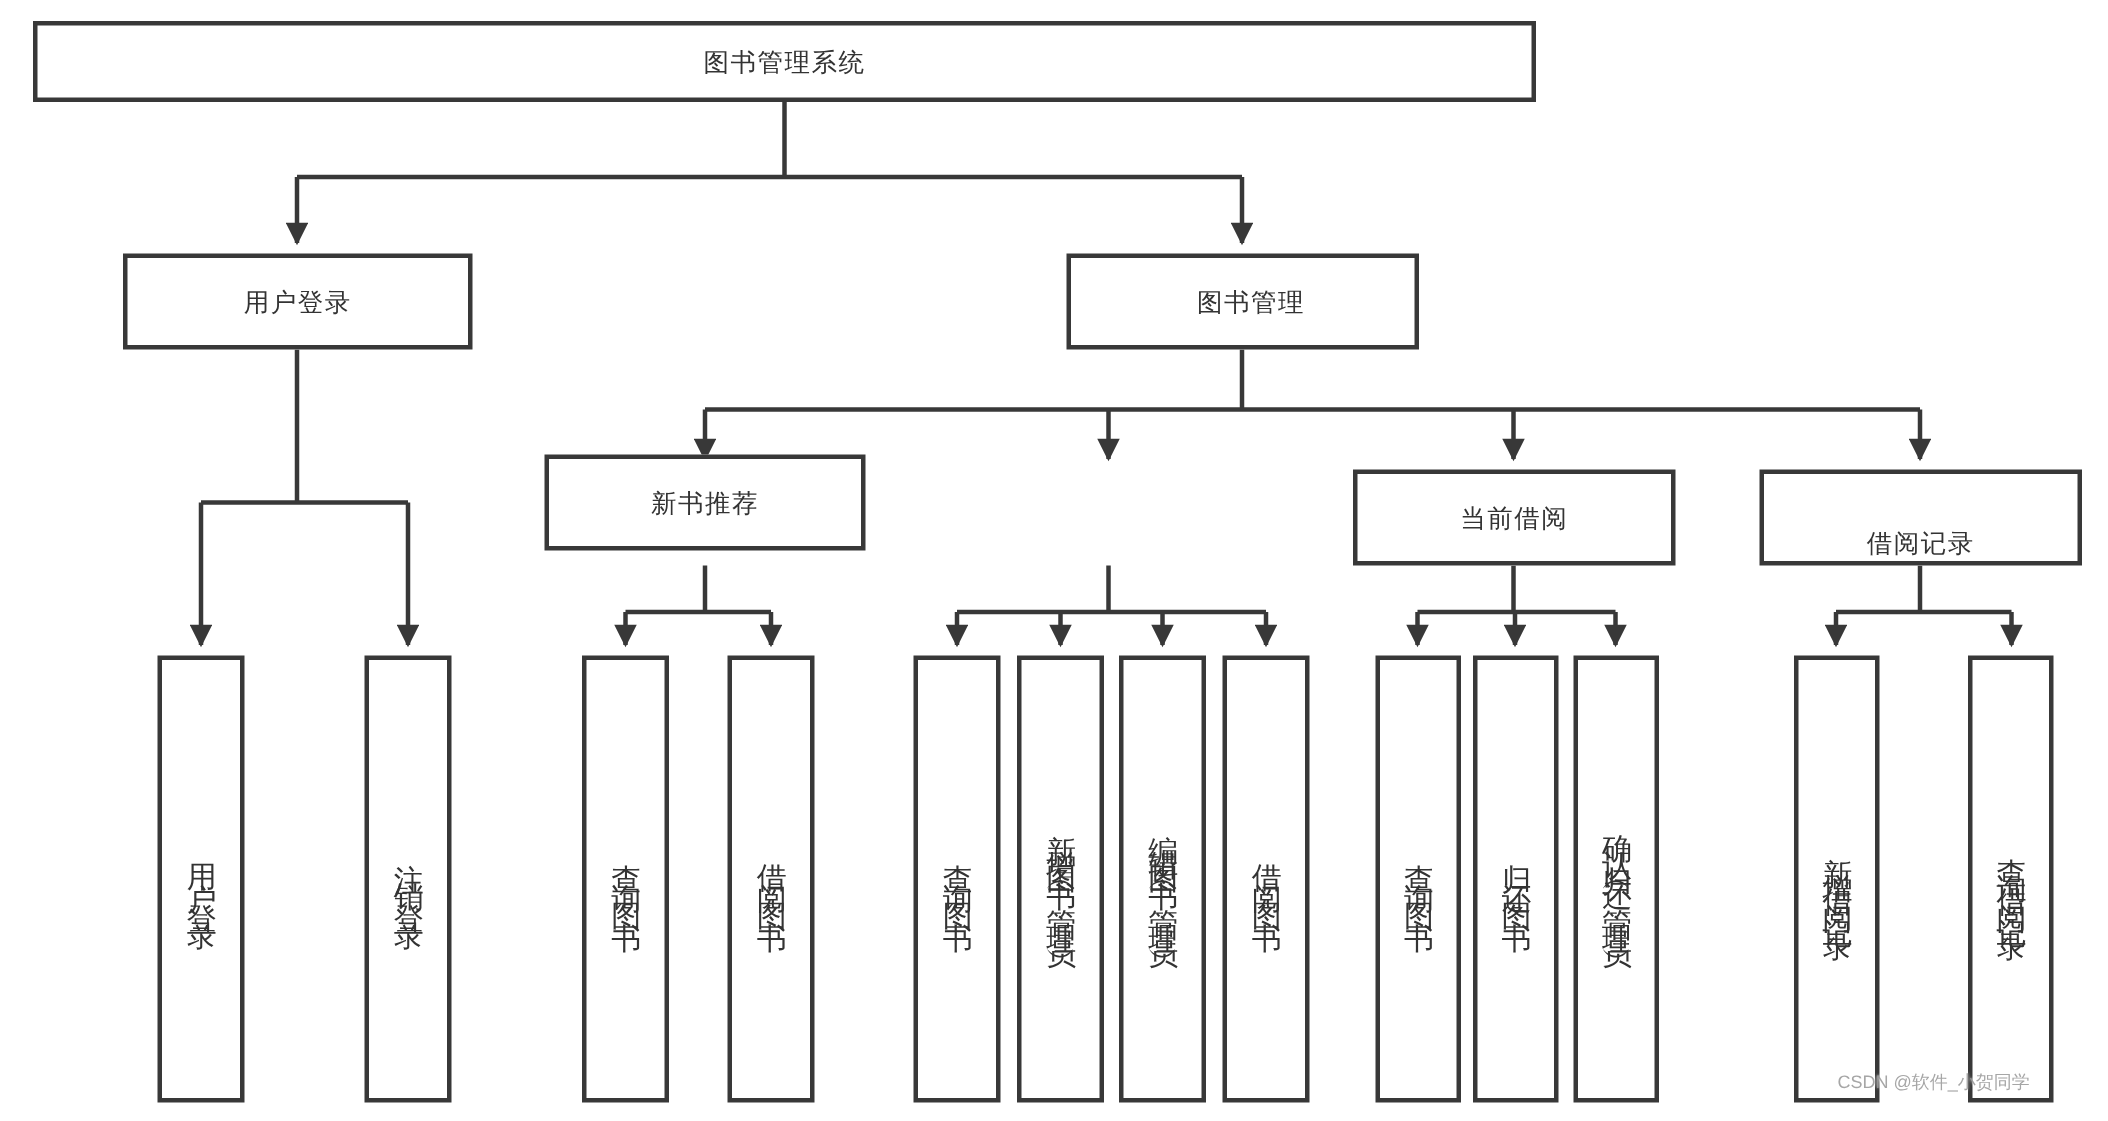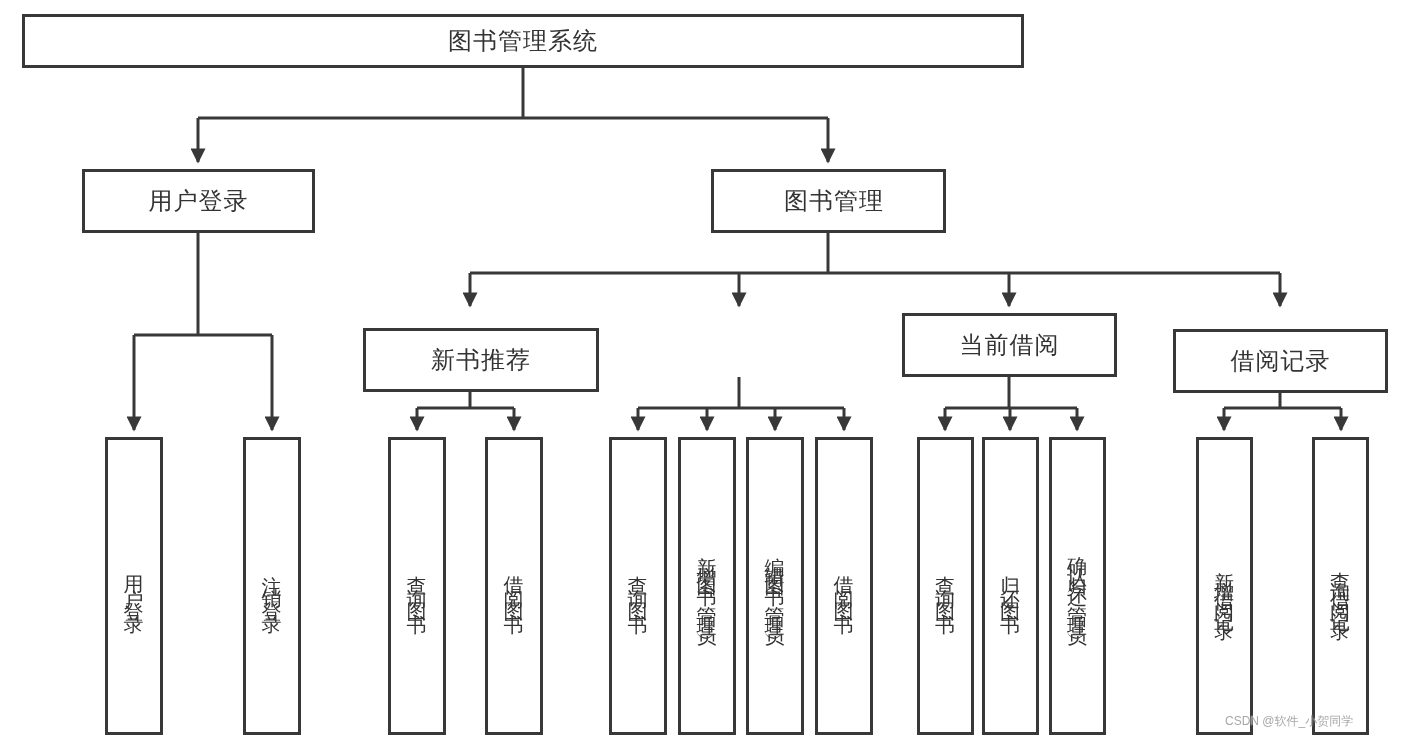--- a/index.html
+++ b/index.html
@@ -13,21 +13,21 @@
   .wires{position:absolute;left:0;top:0;}
   .node{
     position:absolute;
     box-sizing:border-box;
     background:#ffffff;
     border:3px solid #383838;
     display:flex;
     align-items:center;
     justify-content:center;
     color:#333333;
-    font-size:24px;
+    font-size:17px;
     letter-spacing:1px;
     white-space:nowrap;
   }
   .vnode{
     position:absolute;
     box-sizing:border-box;
     background:#ffffff;
     border:3px solid #383838;
     display:flex;
     align-items:center;
@@ -112,27 +112,27 @@
     <span>图书管理系统</span>
   </div>
 
   <div class="node" style="left:82px;top:169px;width:233px;height:64px;">
     <span>用户登录</span>
   </div>
   <div class="node" style="left:711px;top:169px;width:235px;height:64px;padding-left:11px;">
     <span>图书管理</span>
   </div>
 
-  <div class="node" style="left:363px;top:328px;width:236px;height:64px;">
+  <div class="node" style="left:363px;top:303px;width:214px;height:64px;">
     <span>新书推荐</span>
   </div>
   <div class="node" style="left:902px;top:313px;width:215px;height:64px;">
     <span>当前借阅</span>
   </div>
-  <div class="node" style="left:1173px;top:329px;width:215px;height:64px;">
+  <div class="node" style="left:1173px;top:313px;width:215px;height:64px;align-items:flex-end;">
     <span>借阅记录</span>
   </div>
 
   <div class="vnode" style="left:105px;top:437px;width:58px;height:298px;">
     <span class="v-text">用户登录</span>
   </div>
   <div class="vnode" style="left:243px;top:437px;width:58px;height:298px;">
     <span class="v-text">注销登录</span>
   </div>
 

